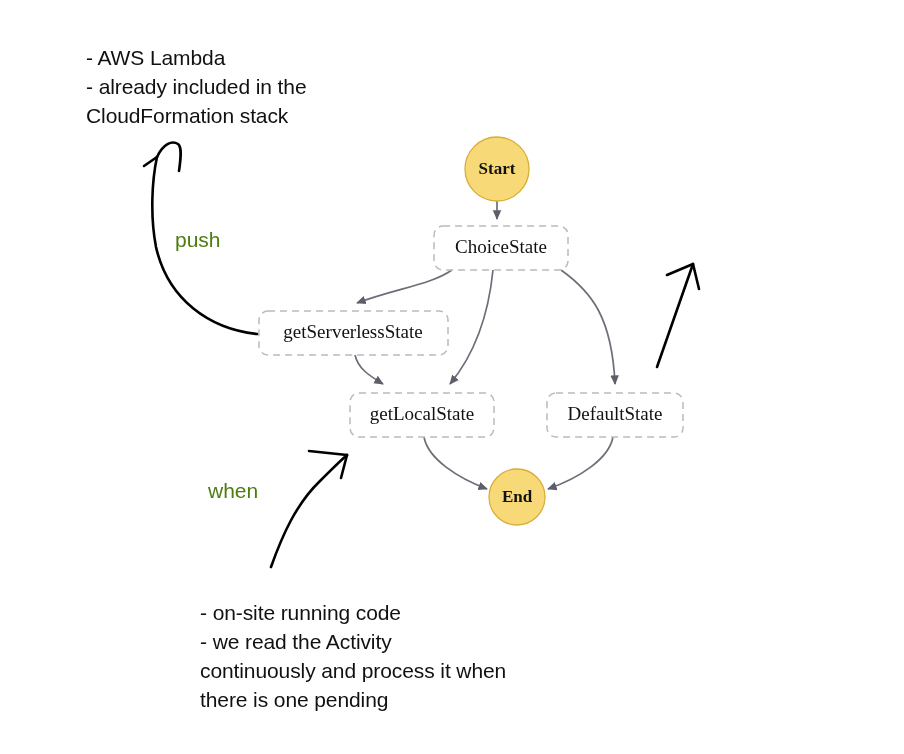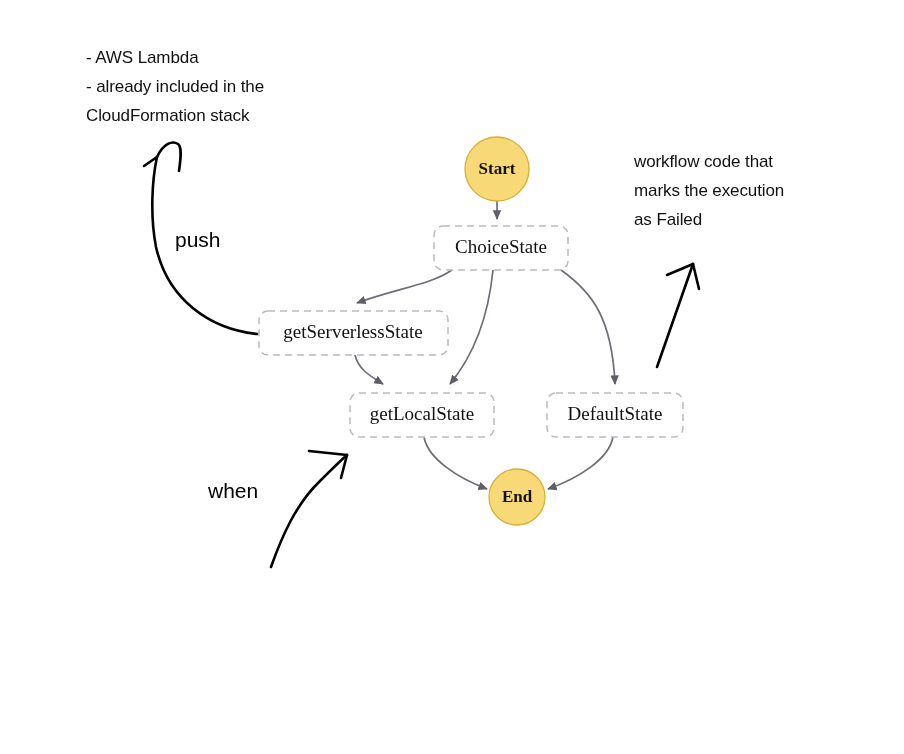--- a/index.html
+++ b/index.html
@@ -18,35 +18,35 @@
   #diagram-svg {
     position: absolute;
     left: 0;
     top: 0;
     width: 904px;
     height: 754px;
   }
   .annotation {
     position: absolute;
     font-family: "Liberation Sans", sans-serif;
-    font-size: 17px;
+    font-size: 21px;
     line-height: 29px;
     color: #111111;
     white-space: pre;
     letter-spacing: -0.1px;
   }
   #annotation-lambda { left: 86px;  top: 43px; }
   #annotation-failed { left: 634px; top: 147px; }
   #annotation-onsite { left: 200px; top: 598px; }
 
   .edge-label {
     position: absolute;
     font-family: "Liberation Sans", sans-serif;
     font-size: 21px;
-    color: #000000;
+    color: #4d7c0f;
     white-space: pre;
   }
   #label-push { left: 175px; top: 228px; }
   #label-pull { left: 208px; top: 479px; }
 
   .node-text {
     font-family: "Liberation Serif", serif;
     fill: #111111;
     font-size: 19px;
     text-anchor: middle;
@@ -147,22 +147,23 @@
       <path d="M 657 367 L 693 264" fill="none" stroke="#000000" stroke-width="2.6" stroke-linecap="round"></path>
       <path d="M 693 264 L 667 275" fill="none" stroke="#000000" stroke-width="2.6" stroke-linecap="round"></path>
       <path d="M 693 264 L 699 289" fill="none" stroke="#000000" stroke-width="2.6" stroke-linecap="round"></path>
     </g>
   </svg>
 
   <div class="annotation" id="annotation-lambda">- AWS Lambda
 - already included in the
 CloudFormation stack</div>
 
-  <div class="annotation" id="annotation-failed">workflow code that
-marks the execution
-as Failed</div>
 
+  <div class="annotation" id="annotation-onsite">- on-site running code
+- we read the Activity
+continuously and process it when
+there is one pending</div>
 
   <div class="edge-label" id="label-push">push</div>
 
   <div class="edge-label" id="label-pull">when</div>
 
 </div>
 
 </body></html>

